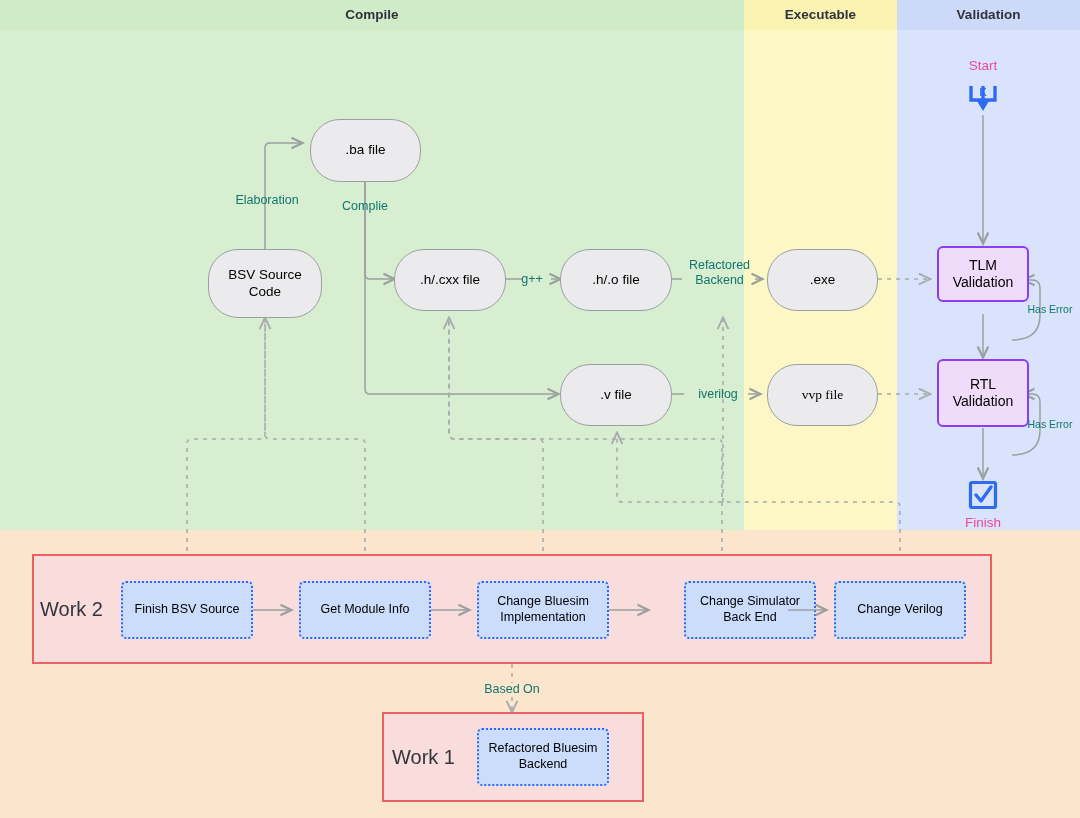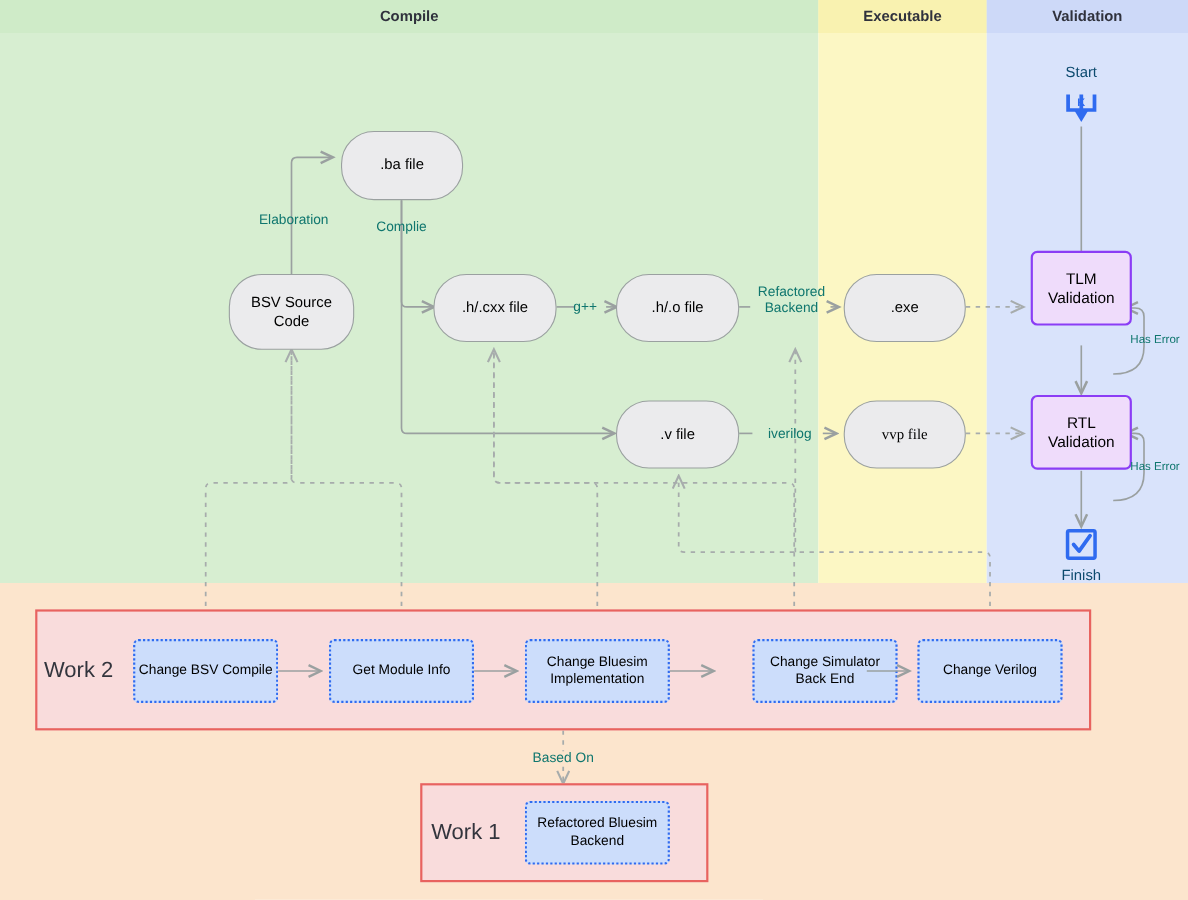--- a/index.html
+++ b/index.html
@@ -57,21 +57,21 @@
   
   .group{
     position:absolute;box-sizing:border-box;
     background:#f9dcdc;border:2px solid #e8635f;
   }
   .group-title{
     position:absolute;font-size:20px;color:#33353d;
   }
 
   
-  .term-label{position:absolute;font-size:13.5px;color:#0c4a6e;text-align:center;width:80px;}
+  .term-label{position:absolute;font-size:13.5px;color:#ec4899;text-align:center;width:80px;}
   .term-icon{position:absolute;width:34px;height:34px;}
 </style>
 </head>
 <body>
 
 <div id="stage">
 
   <div class="band band-green"></div>
   <div class="band band-yellow"></div>
   <div class="band band-blue"></div>
@@ -170,21 +170,21 @@
   </div>
 
   <div class="node pill" style="left:560px;top:364px;width:112px;height:62px;">
     <span>.v file</span>
   </div>
 
   <div class="node pill" style="left:767px;top:364px;width:111px;height:62px;font-family:Liberation Serif, serif;">
     <span>vvp file</span>
   </div>
 
-  <div class="node vbox" style="left:937px;top:228px;width:92px;height:68px;">
+  <div class="node vbox" style="left:937px;top:246px;width:92px;height:56px;">
     <span style="white-space:pre-line">TLM
 Validation</span>
   </div>
 
   <div class="node vbox" style="left:937px;top:359px;width:92px;height:68px;">
     <span style="white-space:pre-line">RTL
 Validation</span>
   </div>
 
   <div class="term-label" style="left:943px;top:58px;">Start</div>
@@ -219,21 +219,21 @@
   <div class="elabel" style="left:1020px;top:303px;width:60px;font-size:10.5px;">Has Error</div>
 
   <div class="elabel" style="left:1020px;top:418px;width:60px;font-size:10.5px;">Has Error</div>
 
   <div class="elabel" style="left:472px;top:682px;width:80px;">Based On</div>
 
   <div class="group" style="left:32px;top:554px;width:960px;height:110px;"></div>
   <div class="group-title" style="left:40px;top:598px;">Work 2</div>
 
   <div class="node wbox" style="left:121px;top:581px;width:132px;height:58px;">
-    <span style="white-space:pre-line">Change BSV Compile</span>
+    <span style="white-space:pre-line">Finish BSV Source</span>
   </div>
   <div class="node wbox" style="left:299px;top:581px;width:132px;height:58px;">
     <span style="white-space:pre-line">Get Module Info</span>
   </div>
   <div class="node wbox" style="left:477px;top:581px;width:132px;height:58px;">
     <span style="white-space:pre-line">Change Bluesim
 Implementation</span>
   </div>
   <div class="node wbox" style="left:656px;top:581px;width:132px;height:58px;margin-left:28px;">
     <span style="white-space:pre-line">Change Simulator

